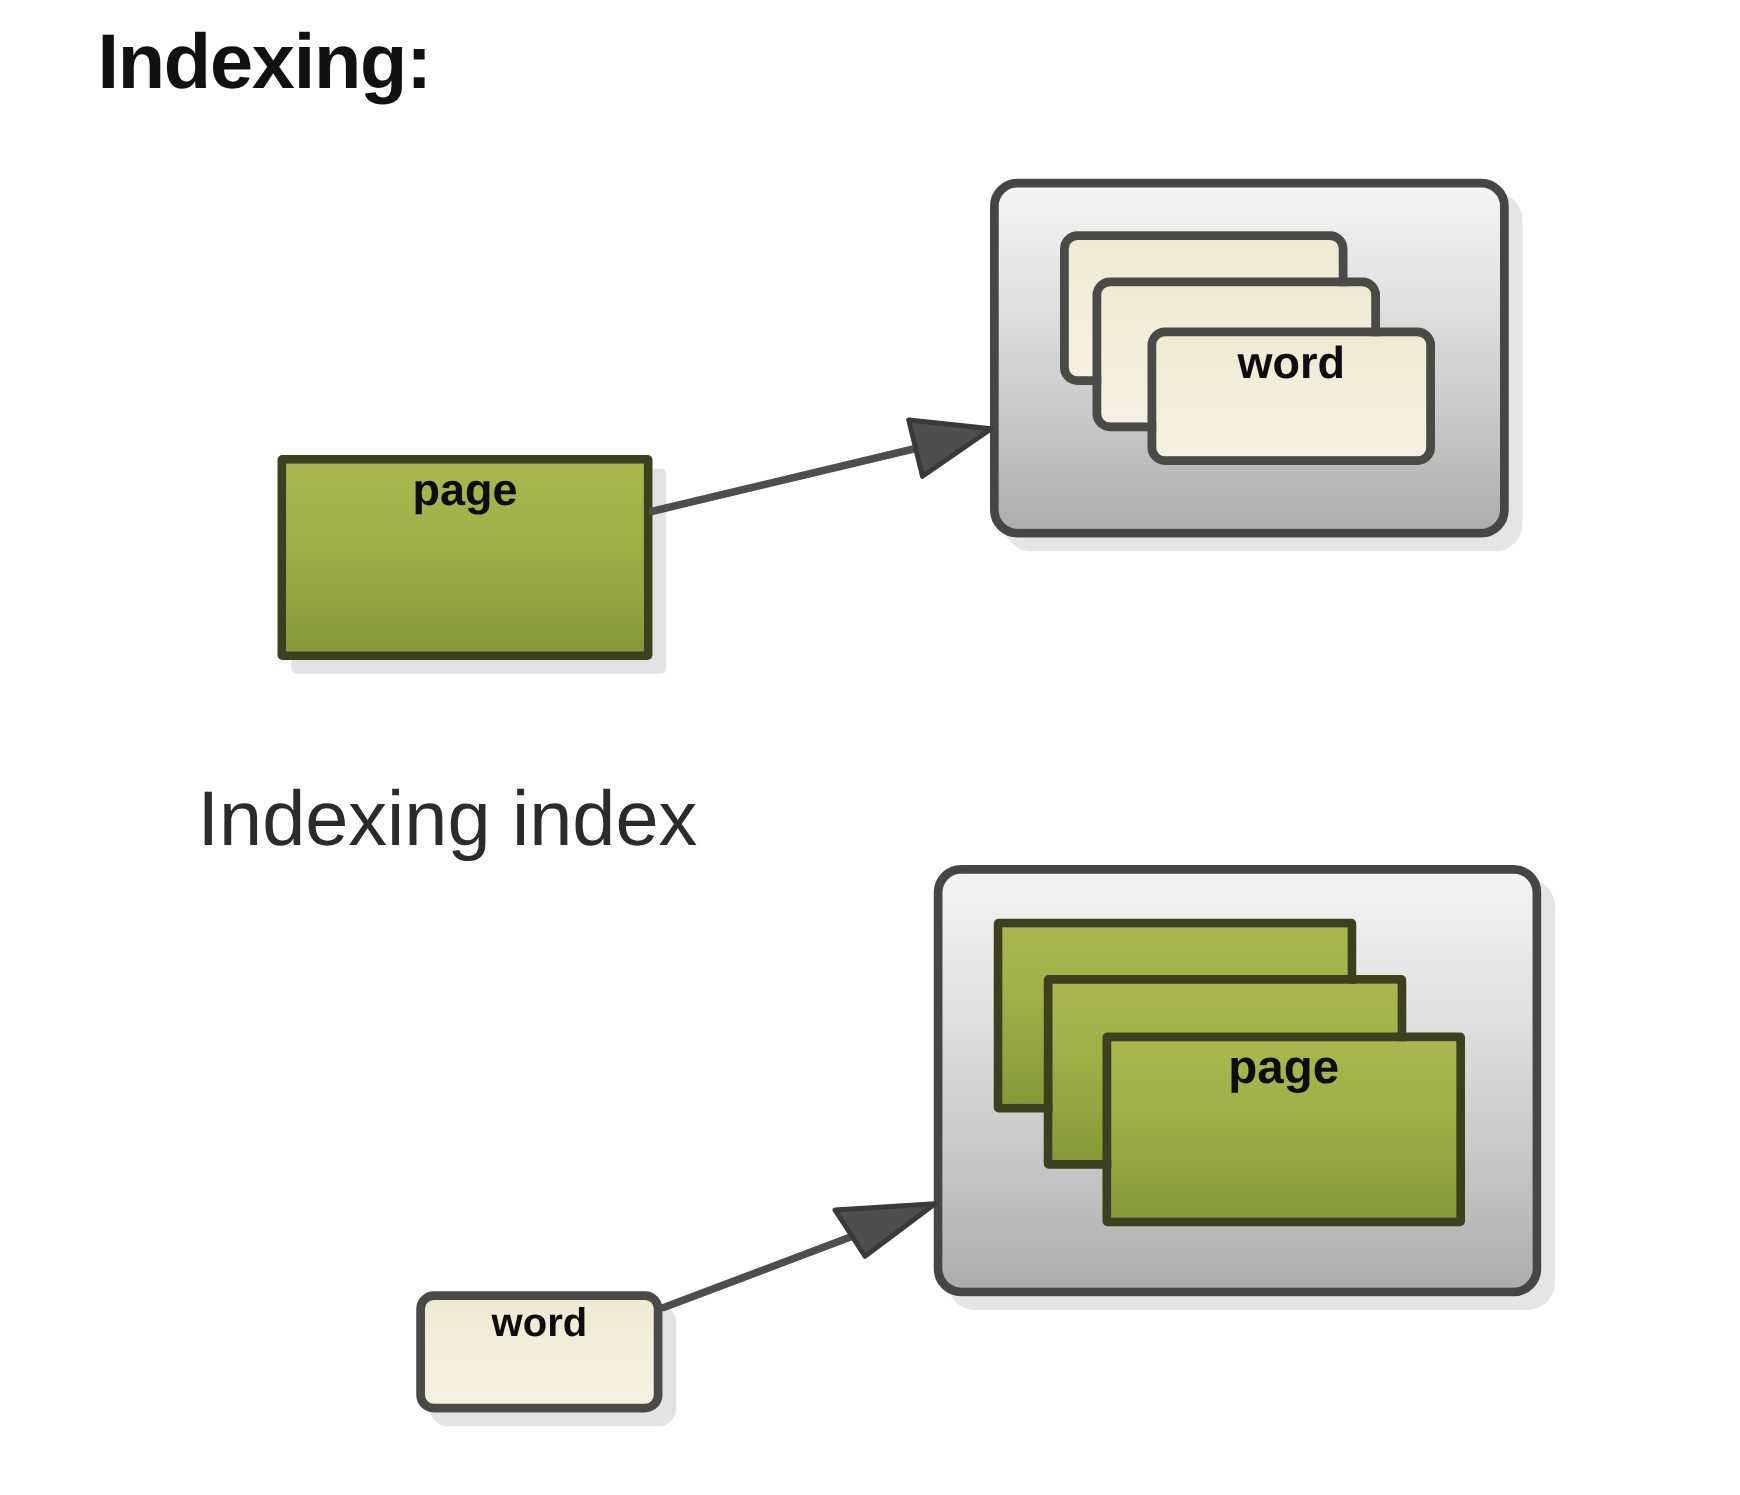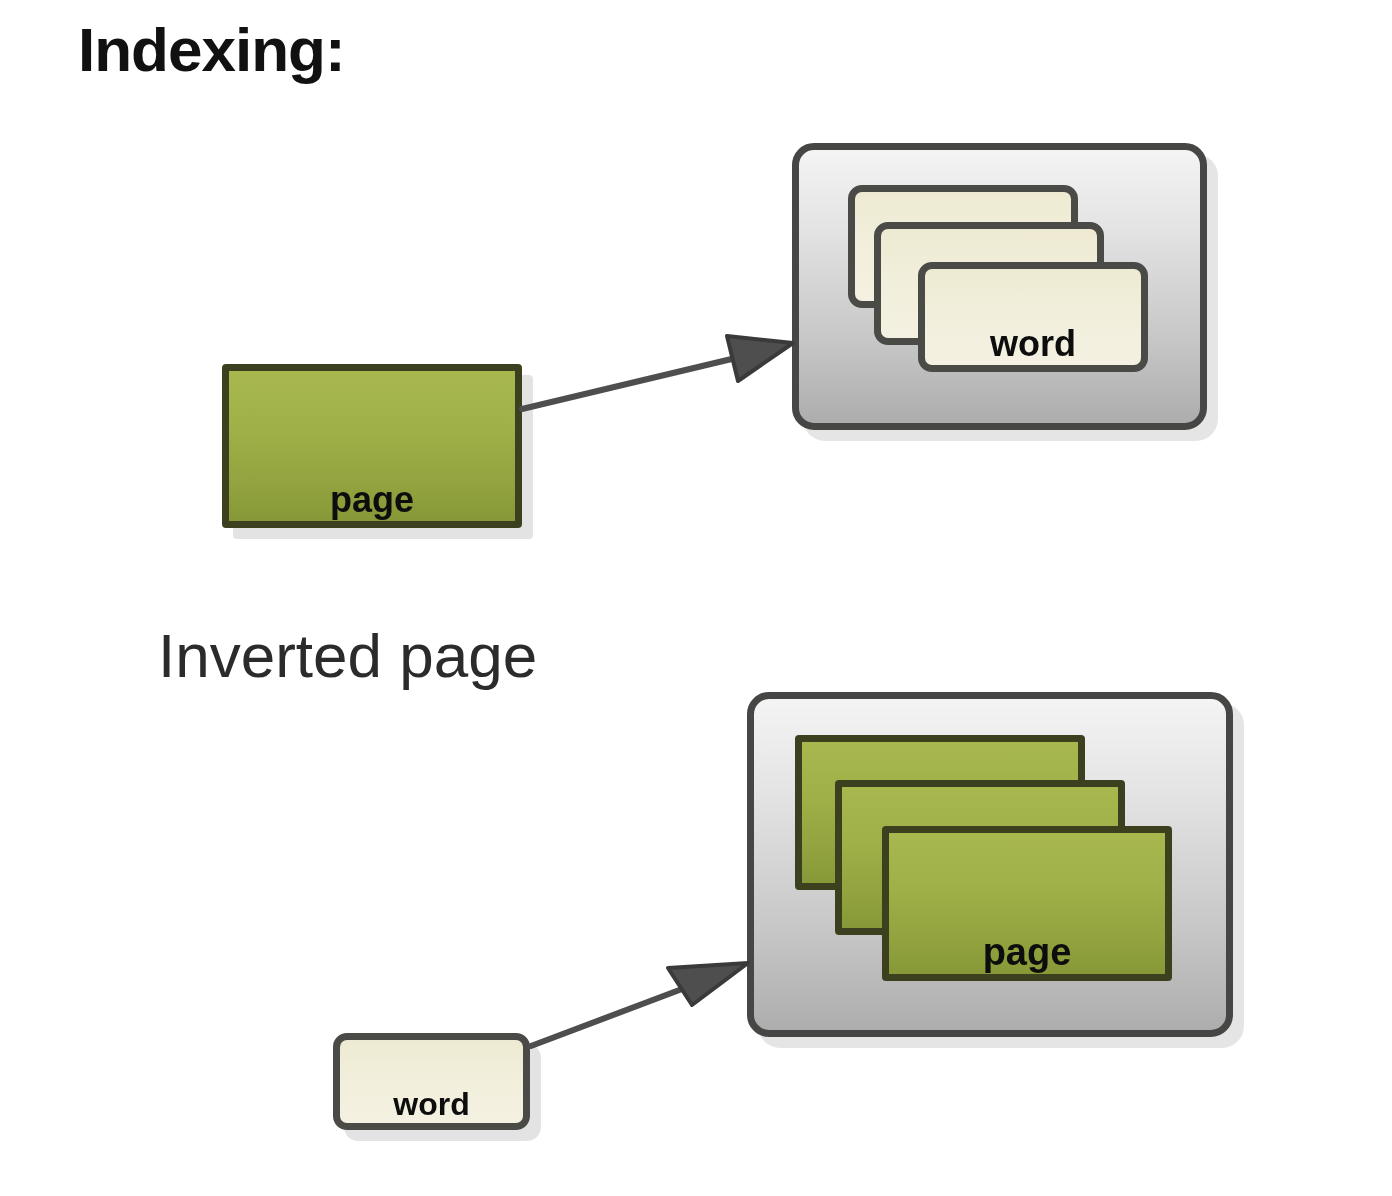--- a/index.html
+++ b/index.html
@@ -40,21 +40,21 @@
     color: #2b2b2b;
     letter-spacing: 0px;
     white-space: nowrap;
   }
 
   
   .node {
     position: absolute;
     box-sizing: border-box;
     display: flex;
-    align-items: flex-end;
+    align-items: flex-start;
     justify-content: center;
   }
   .node-label {
     font-family: "Liberation Sans", sans-serif;
     font-weight: bold;
     color: #0d0d0d;
     white-space: nowrap;
     pointer-events: none;
   }
 
@@ -112,21 +112,21 @@
   <div class="node cream-card" style="left:848px; top:185px; width:230px; height:123px;">
   </div>
 
   <div class="node cream-card" style="left:874px; top:222px; width:230px; height:123px;">
   </div>
 
   <div class="node cream-card" style="left:918px; top:262px; width:230px; height:110px;">
     <span class="node-label" style="font-size:36px;">word</span>
   </div>
 
-  <div class="section-text" style="left:158px; top:620px;">Inverted page</div>
+  <div class="section-text" style="left:158px; top:620px;">Indexing index</div>
 
   <div class="node container-box" style="left:747px; top:692px; width:486px; height:345px;">
   </div>
 
   <div class="node green-card" style="left:795px; top:735px; width:290px; height:155px;">
   </div>
 
   <div class="node green-card" style="left:835px; top:780px; width:290px; height:155px;">
   </div>
 

